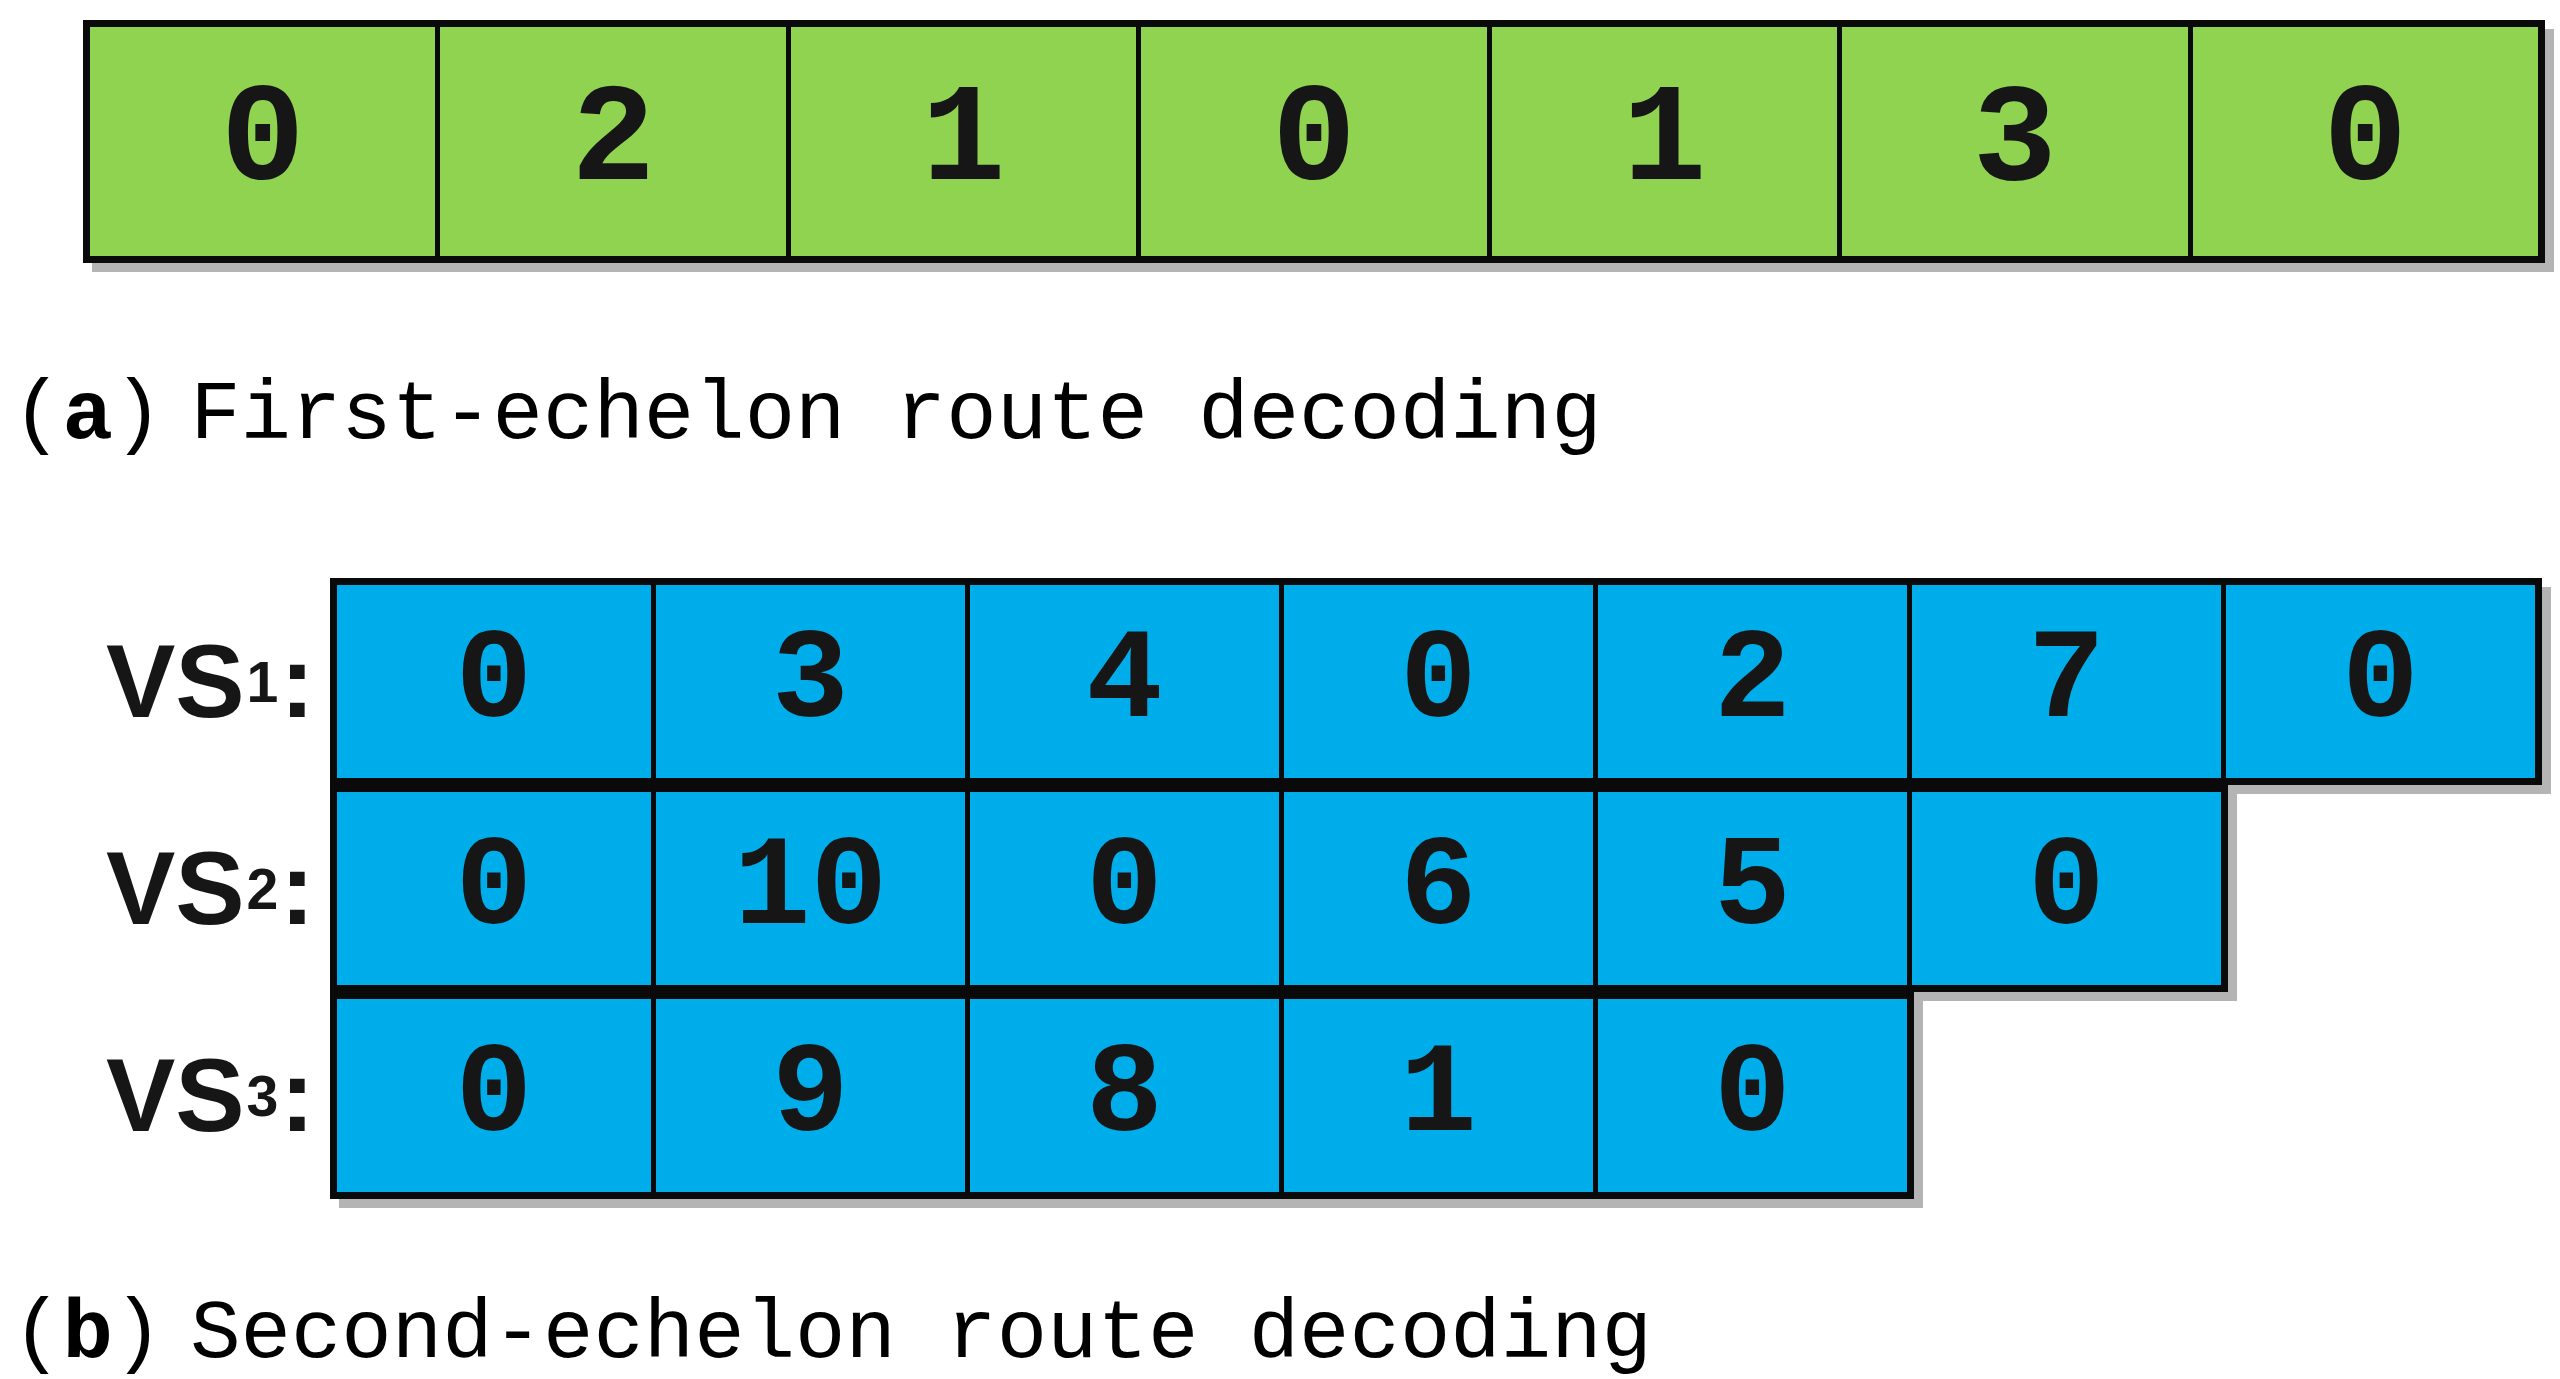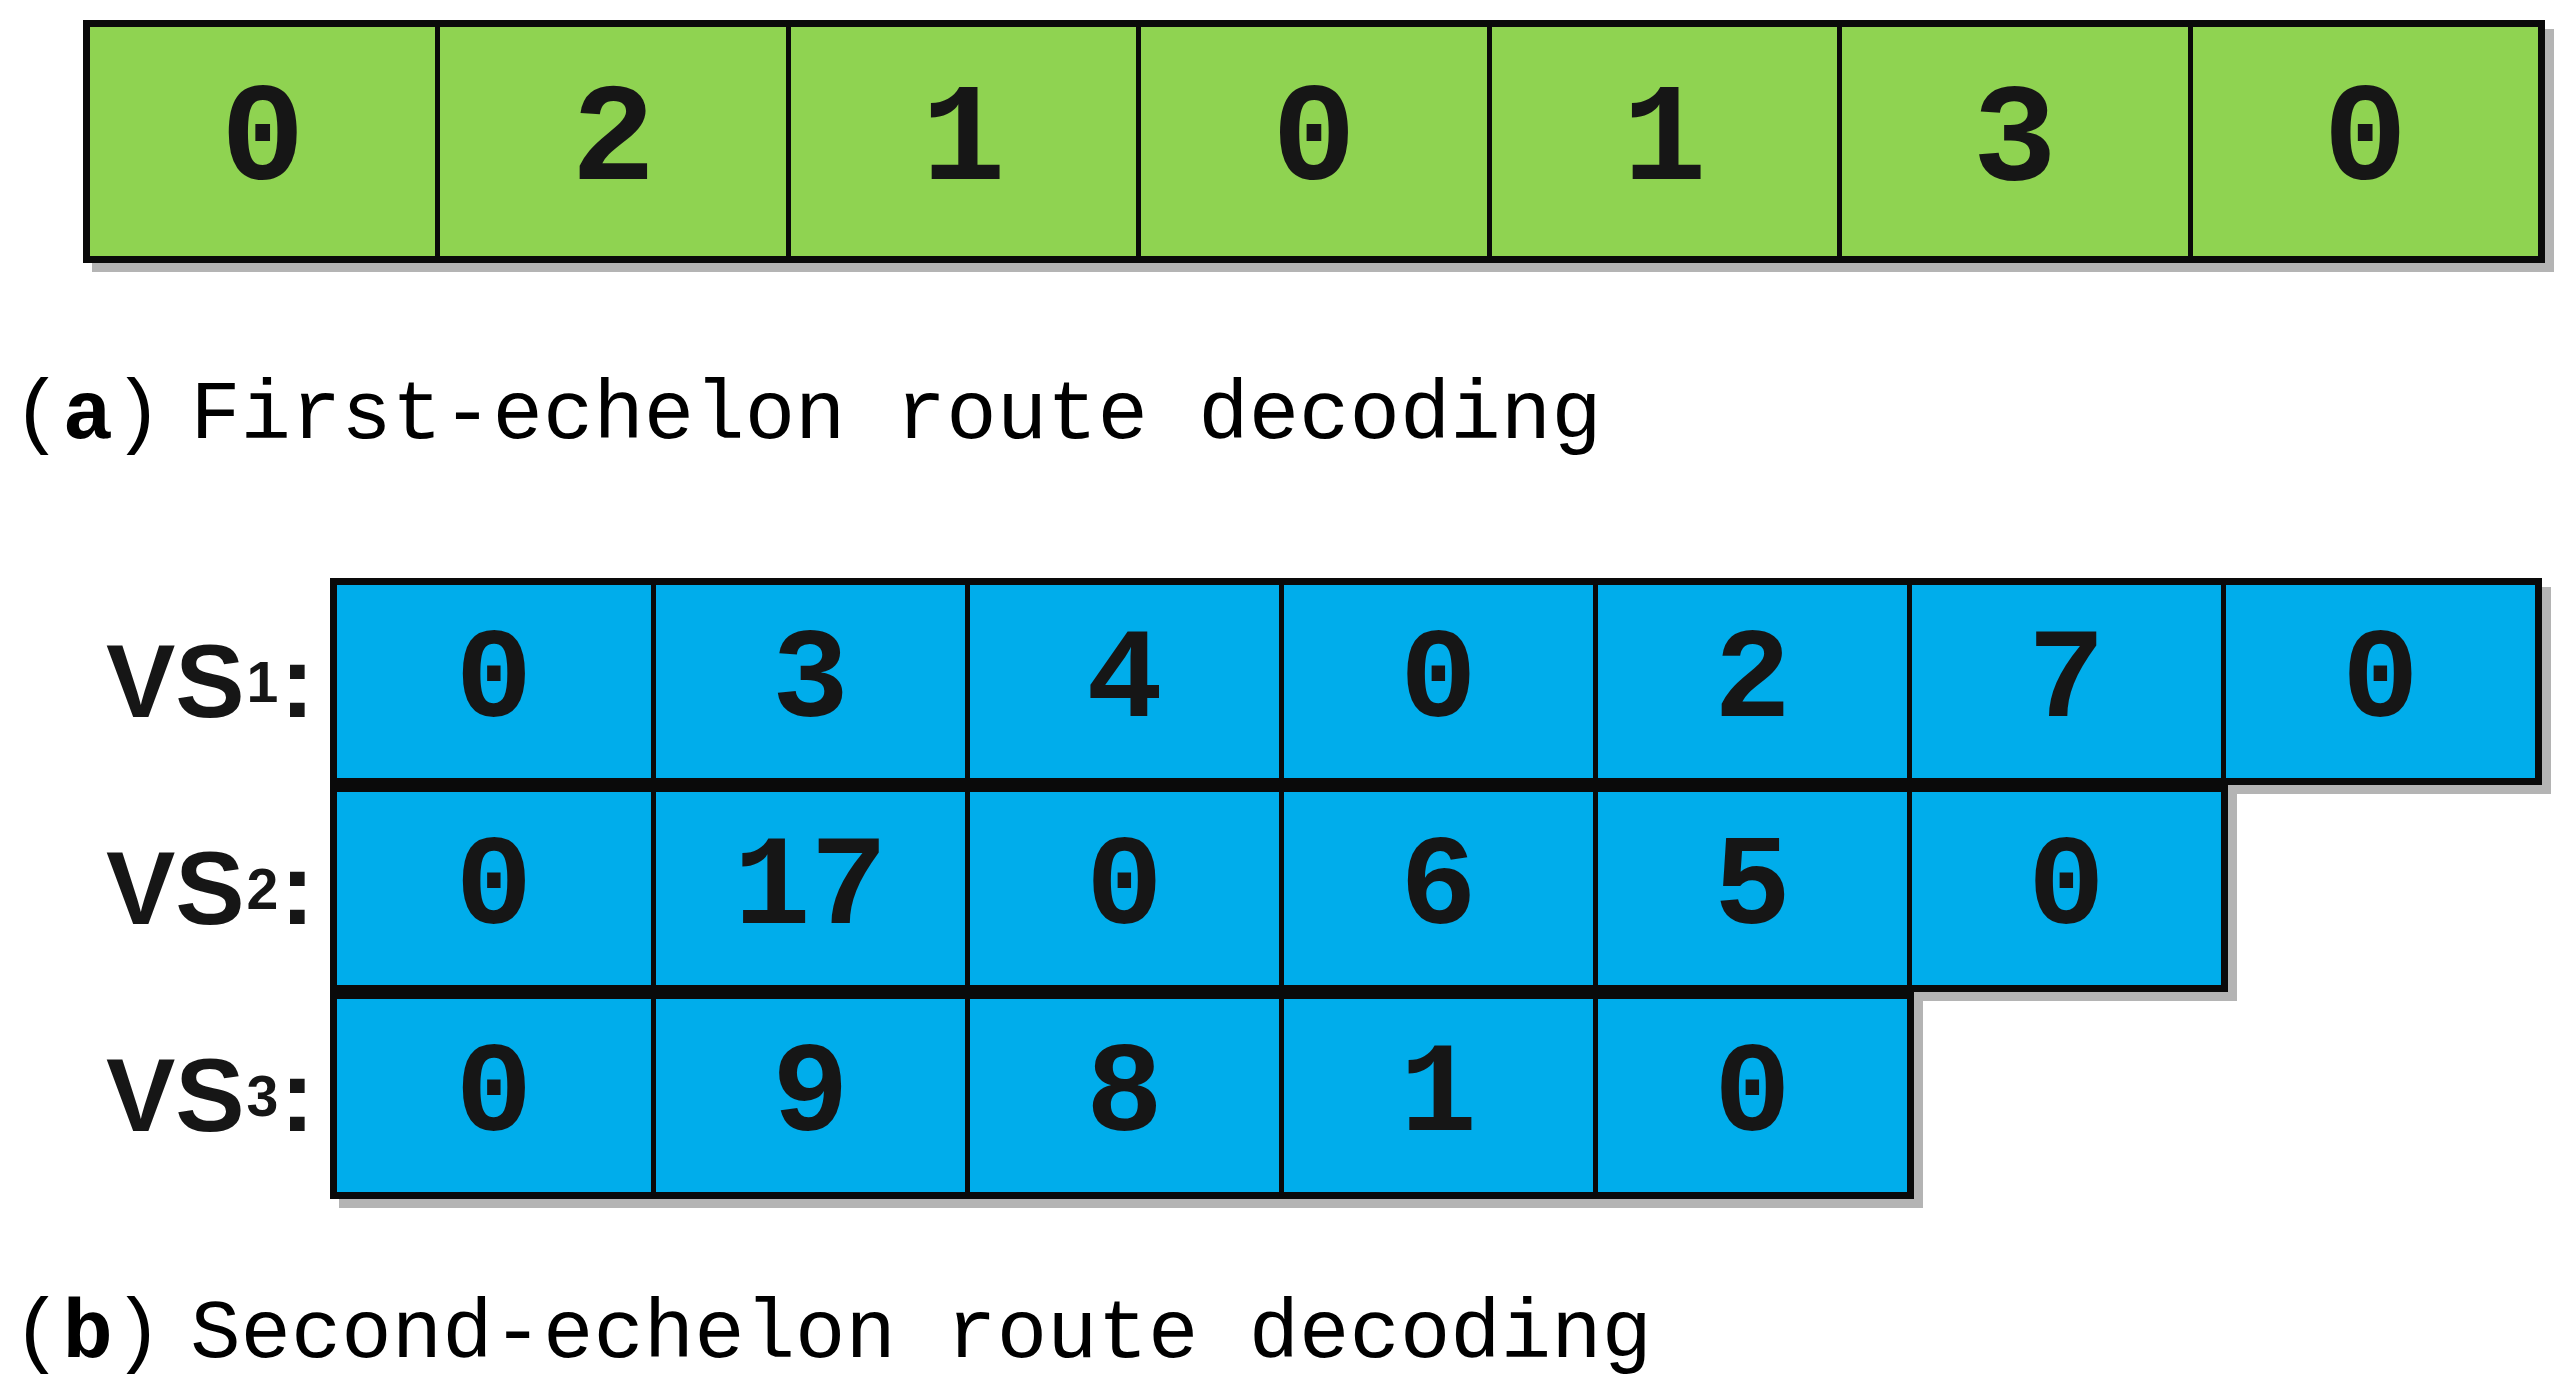--- a/index.html
+++ b/index.html
@@ -155,21 +155,21 @@
       <div class="cell-b">0</div>
       <div class="cell-b">3</div>
       <div class="cell-b">4</div>
       <div class="cell-b">0</div>
       <div class="cell-b">2</div>
       <div class="cell-b">7</div>
       <div class="cell-b">0</div>
     </div>
     <div class="row-b row-b2">
       <div class="cell-b">0</div>
-      <div class="cell-b">17</div>
+      <div class="cell-b">10</div>
       <div class="cell-b">0</div>
       <div class="cell-b">6</div>
       <div class="cell-b">5</div>
       <div class="cell-b">0</div>
     </div>
     <div class="row-b row-b3">
       <div class="cell-b">0</div>
       <div class="cell-b">9</div>
       <div class="cell-b">8</div>
       <div class="cell-b">1</div>

